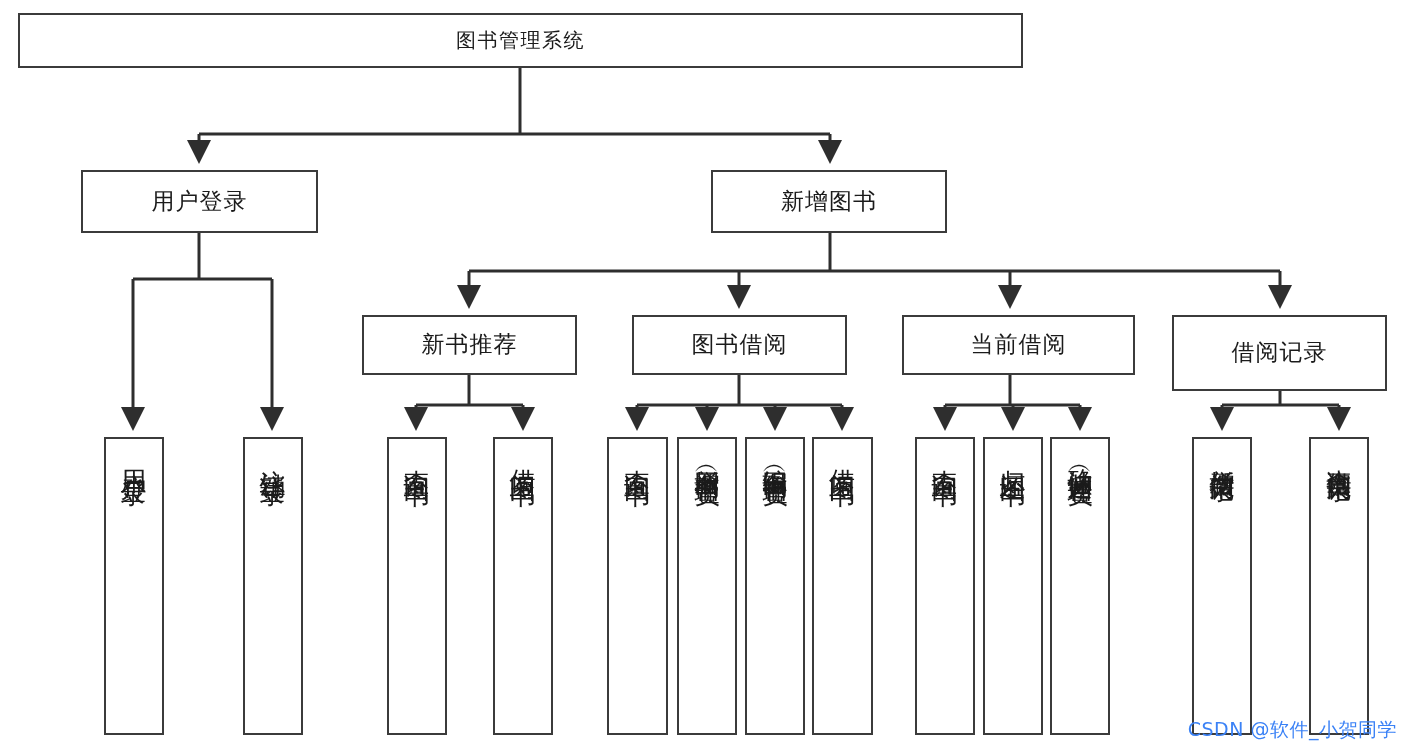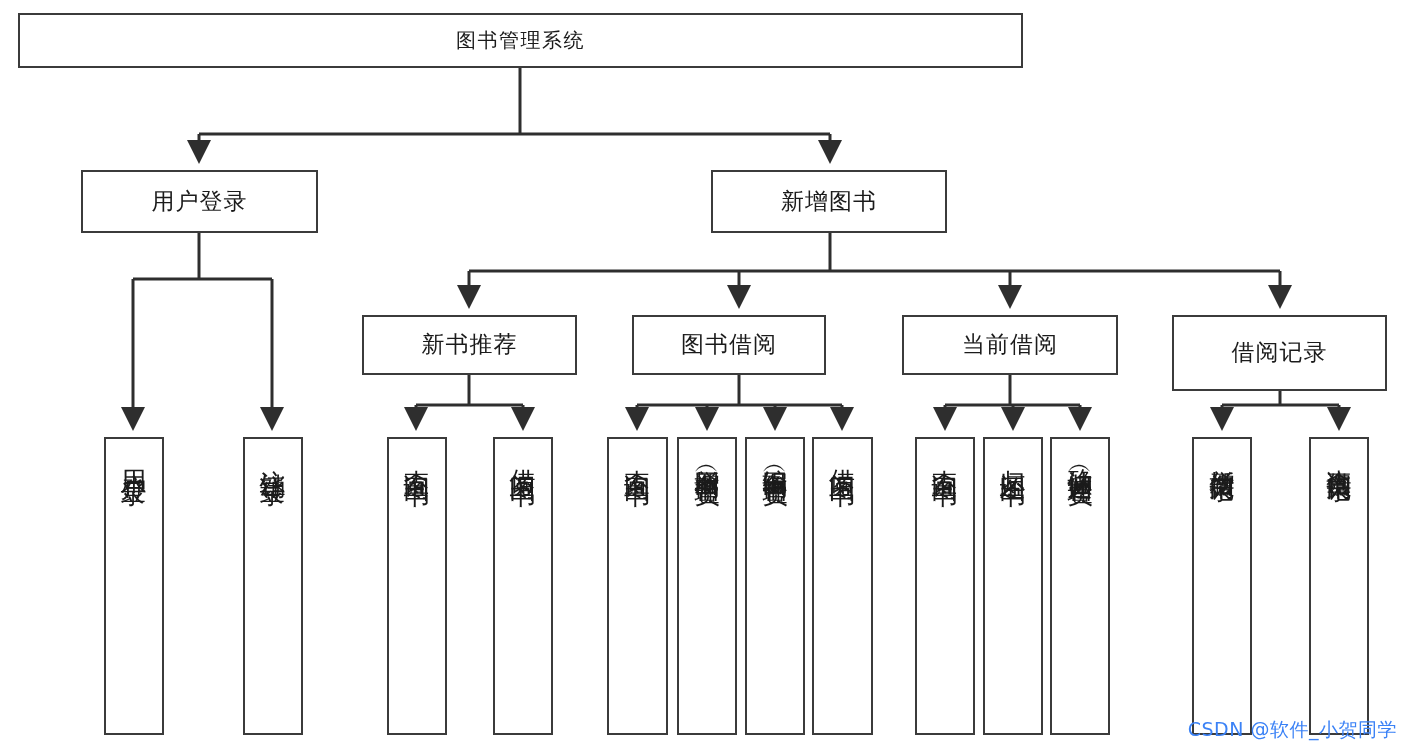--- a/index.html
+++ b/index.html
@@ -148,25 +148,25 @@
   </div>
 
   <div class="node h" style="left:711px; top:170px; width:236px; height:63px;">
     <span class="label">新增图书</span>
   </div>
 
   <div class="node h" style="left:362px; top:315px; width:215px; height:60px;">
     <span class="label">新书推荐</span>
   </div>
 
-  <div class="node h" style="left:632px; top:315px; width:194px; height:60px;">
+  <div class="node h" style="left:632px; top:315px; width:215px; height:60px;">
     <span class="label">图书借阅</span>
   </div>
 
-  <div class="node h" style="left:902px; top:315px; width:216px; height:60px;">
+  <div class="node h" style="left:902px; top:315px; width:233px; height:60px;">
     <span class="label">当前借阅</span>
   </div>
 
   <div class="node h" style="left:1172px; top:315px; width:215px; height:76px;">
     <span class="label">借阅记录</span>
   </div>
 
   <div class="node v" style="left:104px; top:437px; width:60px; height:298px;">
     <span class="label">用户登录</span>
   </div>

